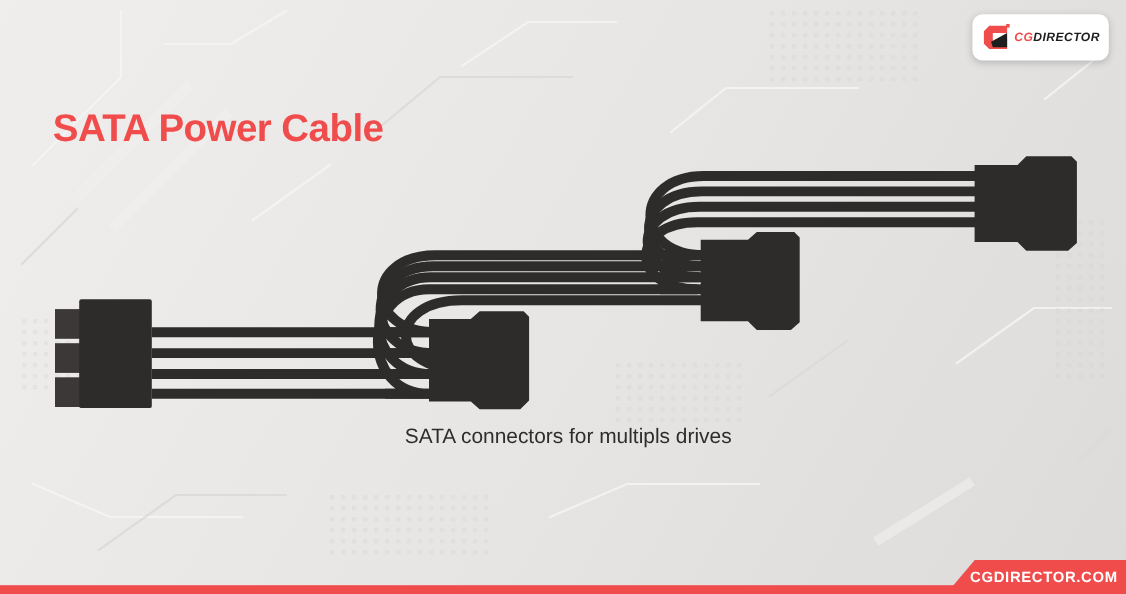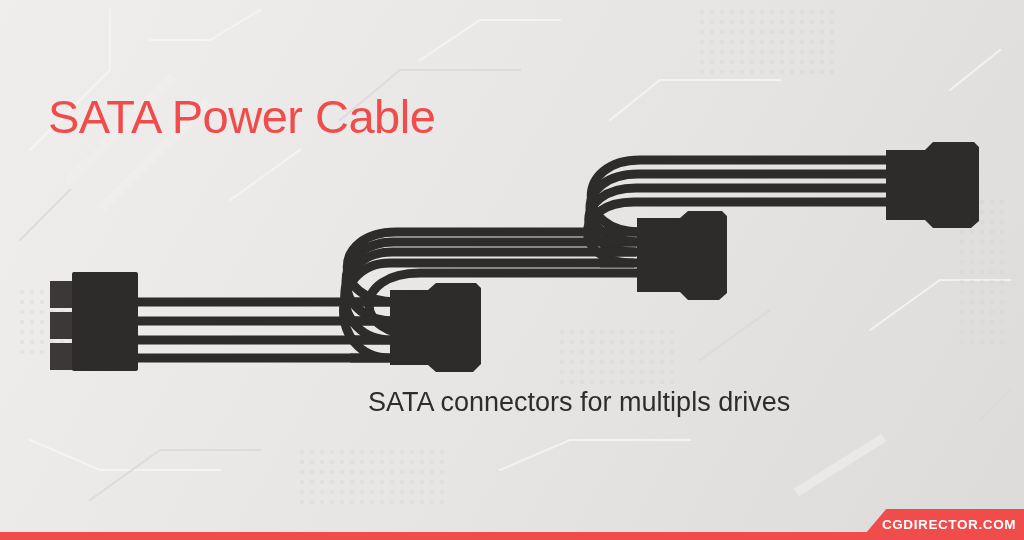--- a/index.html
+++ b/index.html
@@ -7,29 +7,29 @@
     --pin-gray:#3c3838; --label-color:#2e2d2d; --logo-dark:#1d1d1d; --badge-white:#ffffff;
   }
   html,body{margin:0;padding:0;}
   body{font-family:"Liberation Sans", sans-serif;}
   .stage{
     position:relative; width:1024px; height:540px; overflow:hidden;
     background:linear-gradient(120deg,#efeeed 0%,#e8e7e6 45%,#dcdbda 100%);
   }
   .stage svg.scene{position:absolute; left:0; top:0;}
   .page-title{
-    position:absolute; left:48px; top:58px;
-    font-size:47px; font-weight:400; letter-spacing:-0.5px;
+    position:absolute; left:48px; top:74px;
+    font-size:35px; font-weight:700; letter-spacing:-0.5px;
     color:var(--accent-red);
   }
   .diagram-label{
     position:absolute; color:var(--label-color); font-weight:400;
   }
   .label-pcie{left:48px; top:390px; font-size:26px;}
-  .label-sata{left:368px; top:387px; font-size:27px;}
+  .label-sata{left:368px; top:387px; font-size:19px;}
   .brand-badge{
     position:absolute; right:16px; top:13px; width:124px; height:42px;
     background:var(--badge-white); border-radius:9px;
     box-shadow:0 2px 7px rgba(60,60,60,.25);
     display:flex; align-items:center; justify-content:center; gap:4px;
   }
   .brand-text{
     font-size:11px; font-weight:700; font-style:italic; letter-spacing:.4px;
     white-space:nowrap;
   }
@@ -126,19 +126,27 @@
 
     <polygon style="fill:var(--cable-dark)" points="637,218 680,218 688,211 722,211 727,216 727,293 719,300 688,300 680,292 637,292"></polygon>
 
     <polygon style="fill:var(--cable-dark)" points="886,150 925,150 933,142 974,142 979,147 979,221 971,228 933,228 925,220 886,220"></polygon>
   </svg>
 
   <h1 class="page-title">SATA Power Cable</h1>
 
   <div class="diagram-label label-sata">SATA connectors for multipls drives</div>
 
+  <div class="brand-badge">
+    <svg width="26" height="26" viewBox="0 0 32 32">
+      <polygon style="fill:var(--accent-red)" points="9,3 29,3 29,11 13,11 13,21 21,21 21,17 29,17 29,29 9,29 3,23 3,9"></polygon>
+      <polygon fill="#1e1e1e" points="11,21 29,11 29,27 13,27"></polygon>
+      <rect x="28" y="1" width="4" height="4" style="fill:var(--accent-red)"></rect>
+    </svg>
+    <span class="brand-text"><span class="cg">CG</span><span class="director">DIRECTOR</span></span>
+  </div>
 
   <div class="footer-strip"></div>
   <div class="footer-badge">
     <span>CGDIRECTOR.COM</span>
   </div>
 
 </div>
 
 </body></html>

